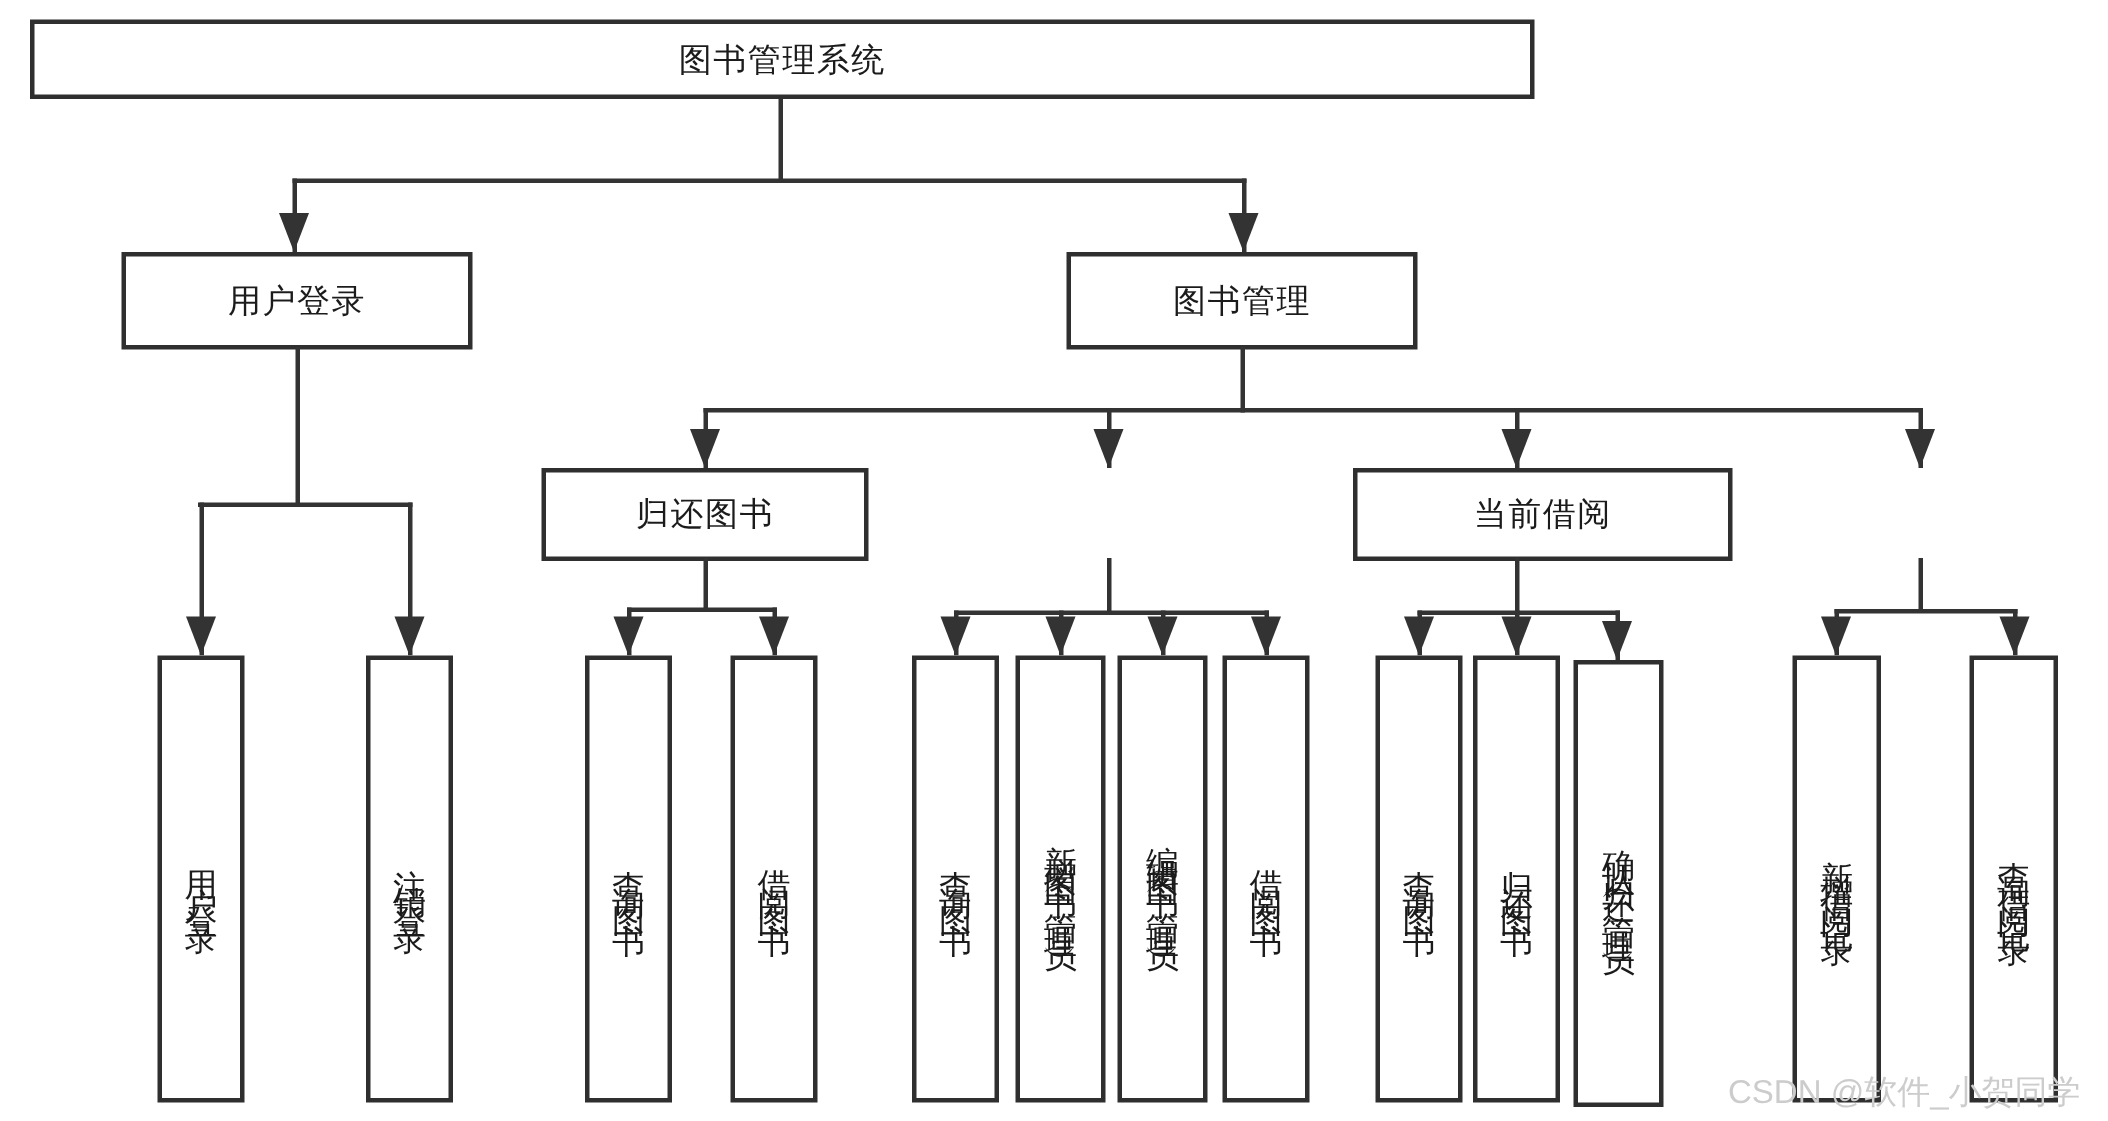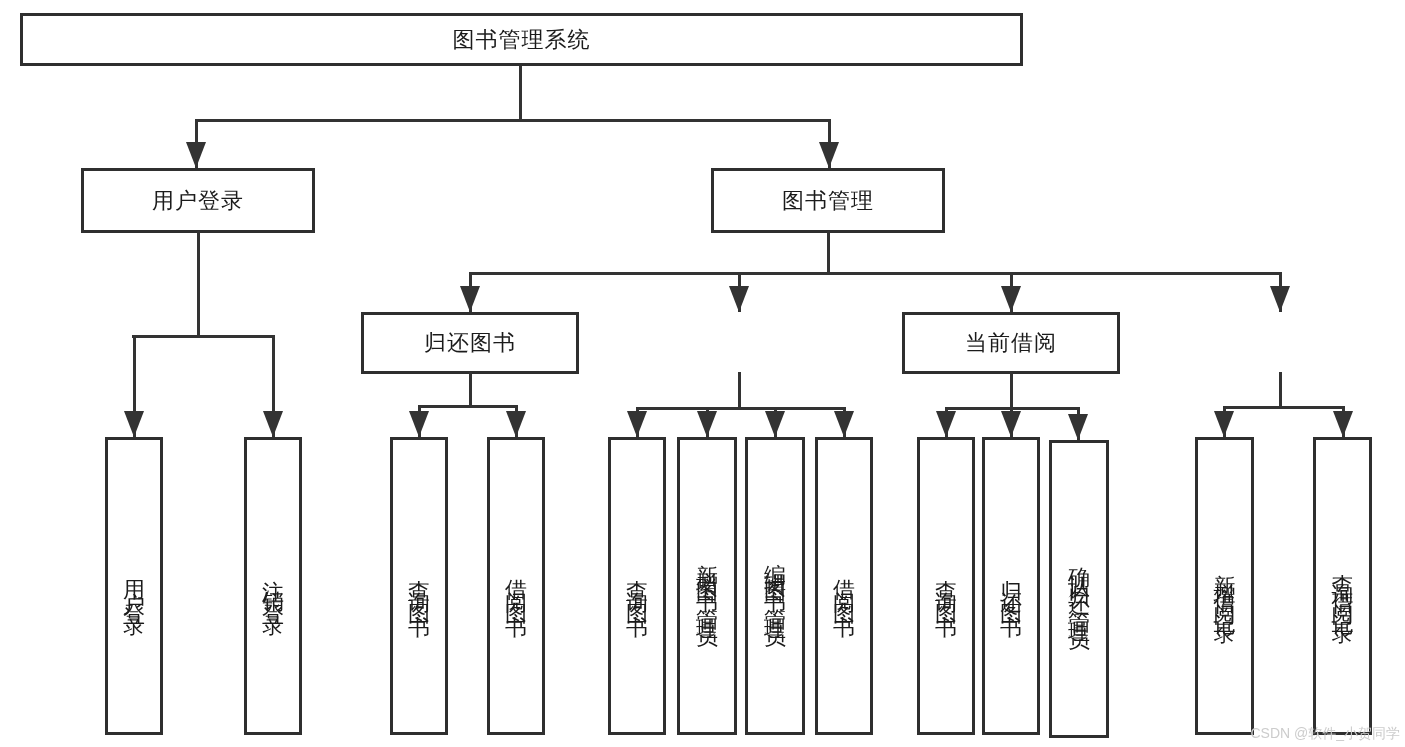--- a/index.html
+++ b/index.html
@@ -18,21 +18,21 @@
   .sp6{letter-spacing:10px;}
   .long{letter-spacing:9px;}
   .vline{position:absolute;width:3px;background:#333333;}
   .hline{position:absolute;height:3px;background:#333333;}
   .arrow{
     position:absolute;width:0;height:0;
     border-left:10px solid transparent;border-right:10px solid transparent;
     border-top:26px solid #333333;
   }
   .watermark{
-    position:absolute;right:5px;bottom:4px;color:#cccccc;font-size:14px;z-index:5;white-space:nowrap;
+    position:absolute;right:18px;bottom:4px;color:#cccccc;font-size:22px;z-index:5;white-space:nowrap;
   }
 </style>
 </head>
 <body>
 
 <div id="stage">
 
   <div class="box" style="left:20px;top:13px;width:1003px;height:53px;">
     <span class="hlabel">图书管理系统</span>
   </div>
@@ -65,21 +65,21 @@
   <div class="vline" style="left:738px;top:272px;height:40px;"></div>
   <div class="arrow" style="left:729px;top:286px;"></div>
   <div class="vline" style="left:1010px;top:272px;height:40px;"></div>
   <div class="arrow" style="left:1001px;top:286px;"></div>
   <div class="vline" style="left:1279px;top:272px;height:40px;"></div>
   <div class="arrow" style="left:1270px;top:286px;"></div>
 
   <div class="box" style="left:361px;top:312px;width:218px;height:62px;">
     <span class="hlabel">归还图书</span>
   </div>
-  <div class="box" style="left:902px;top:312px;width:218px;height:62px;">
+  <div class="box" style="left:902px;top:312px;width:253px;height:62px;">
     <span class="hlabel">当前借阅</span>
   </div>
 
   <div class="vline" style="left:469px;top:372px;height:36px;"></div>
   <div class="hline" style="left:418px;top:405px;width:100px;"></div>
   <div class="vline" style="left:418px;top:405px;height:32px;"></div>
   <div class="arrow" style="left:409px;top:411px;"></div>
   <div class="vline" style="left:515px;top:405px;height:32px;"></div>
   <div class="arrow" style="left:506px;top:411px;"></div>
 

